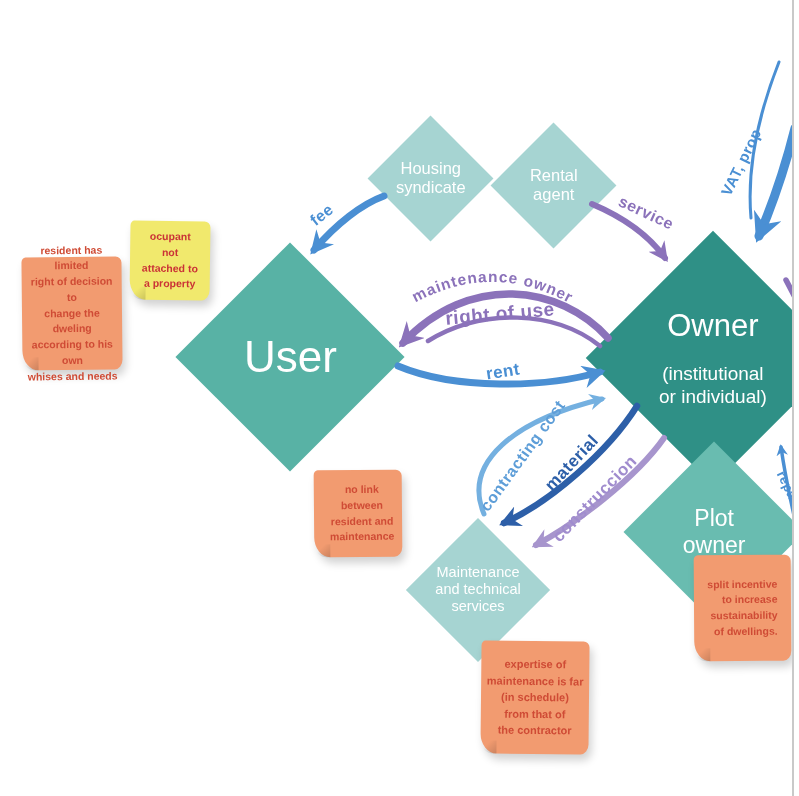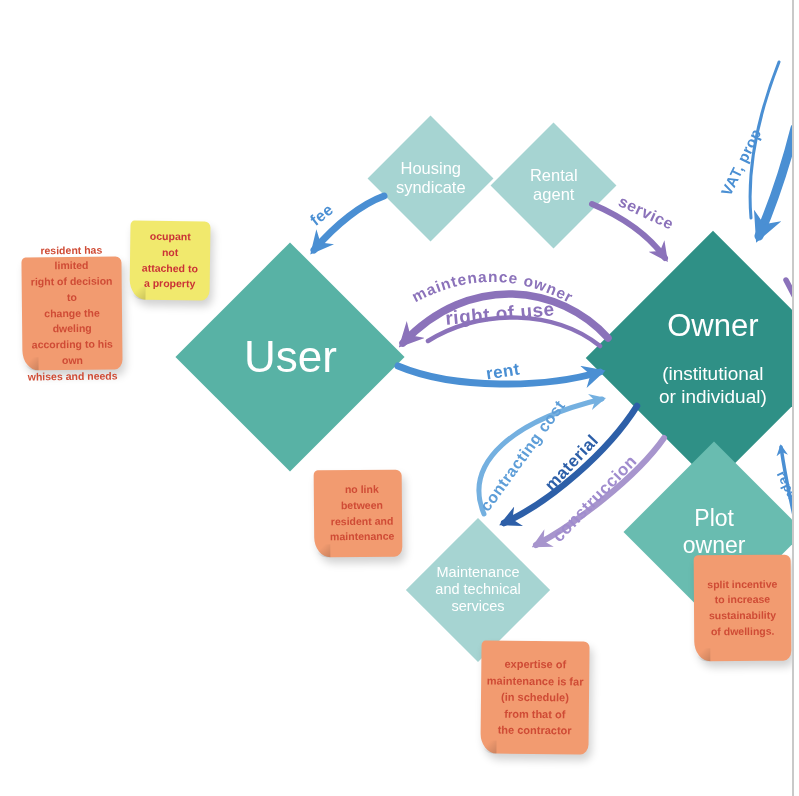--- a/index.html
+++ b/index.html
@@ -142,21 +142,21 @@
 
     <div class="note orange" style="left:481px;top:641px;width:108px;height:113px;transform:rotate(0.6deg);">
       <div class="note-text" style="font-size:11px;">expertise of
 maintenance is far
 (in schedule)
 from that of
 the contractor</div>
     </div>
 
     <div class="note orange" style="left:694px;top:555px;width:97px;height:106px;transform:rotate(-0.4deg);">
-      <div class="note-text" style="font-size:10.5px;">split incentive
+      <div class="note-text" style="font-size:10.5px;text-align:right;">split incentive
 to increase
 sustainability
 of dwellings.</div>
     </div>
 
   </div>
 
   <div id="edge-line"></div>
 </div>
 

